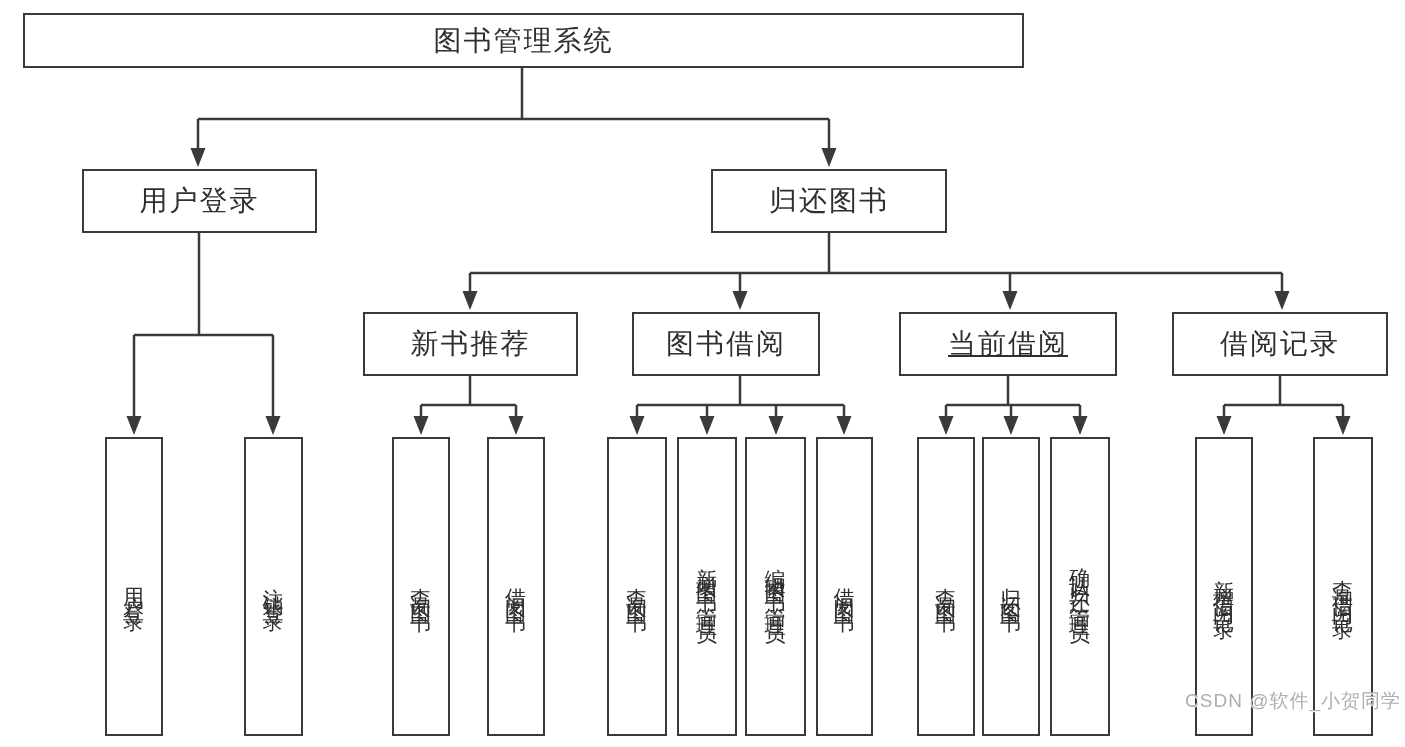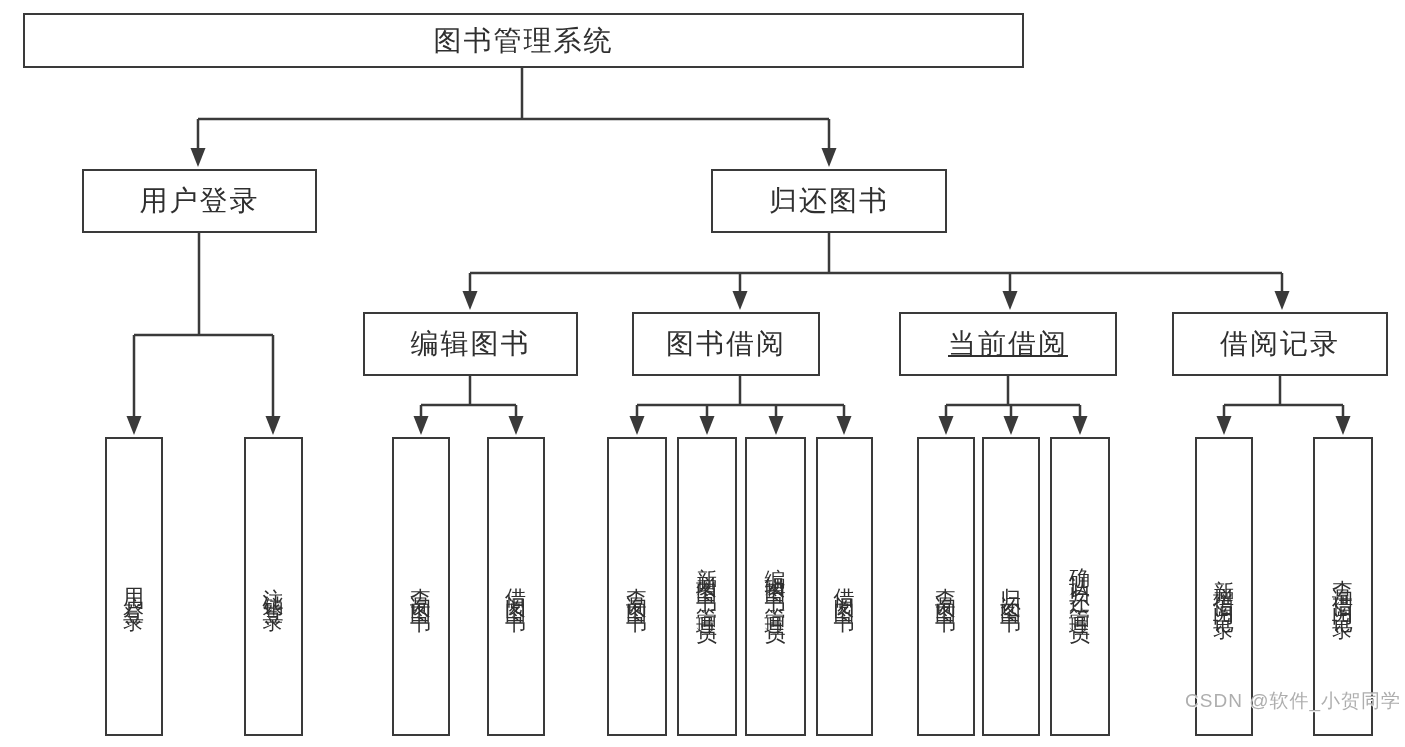--- a/index.html
+++ b/index.html
@@ -110,21 +110,21 @@
   </div>
 
   <div class="node hbox" style="left:82px; top:169px; width:235px; height:64px;">
     <span>用户登录</span>
   </div>
   <div class="node hbox" style="left:711px; top:169px; width:236px; height:64px;">
     <span>归还图书</span>
   </div>
 
   <div class="node hbox" style="left:363px; top:312px; width:215px; height:64px;">
-    <span>编辑图书</span>
+    <span>新书推荐</span>
   </div>
   <div class="node hbox" style="left:632px; top:312px; width:188px; height:64px;">
     <span>图书借阅</span>
   </div>
   <div class="node hbox" style="left:899px; top:312px; width:218px; height:64px;text-decoration:underline;">
     <span>当前借阅</span>
   </div>
   <div class="node hbox" style="left:1172px; top:312px; width:216px; height:64px;">
     <span>借阅记录</span>
   </div>

